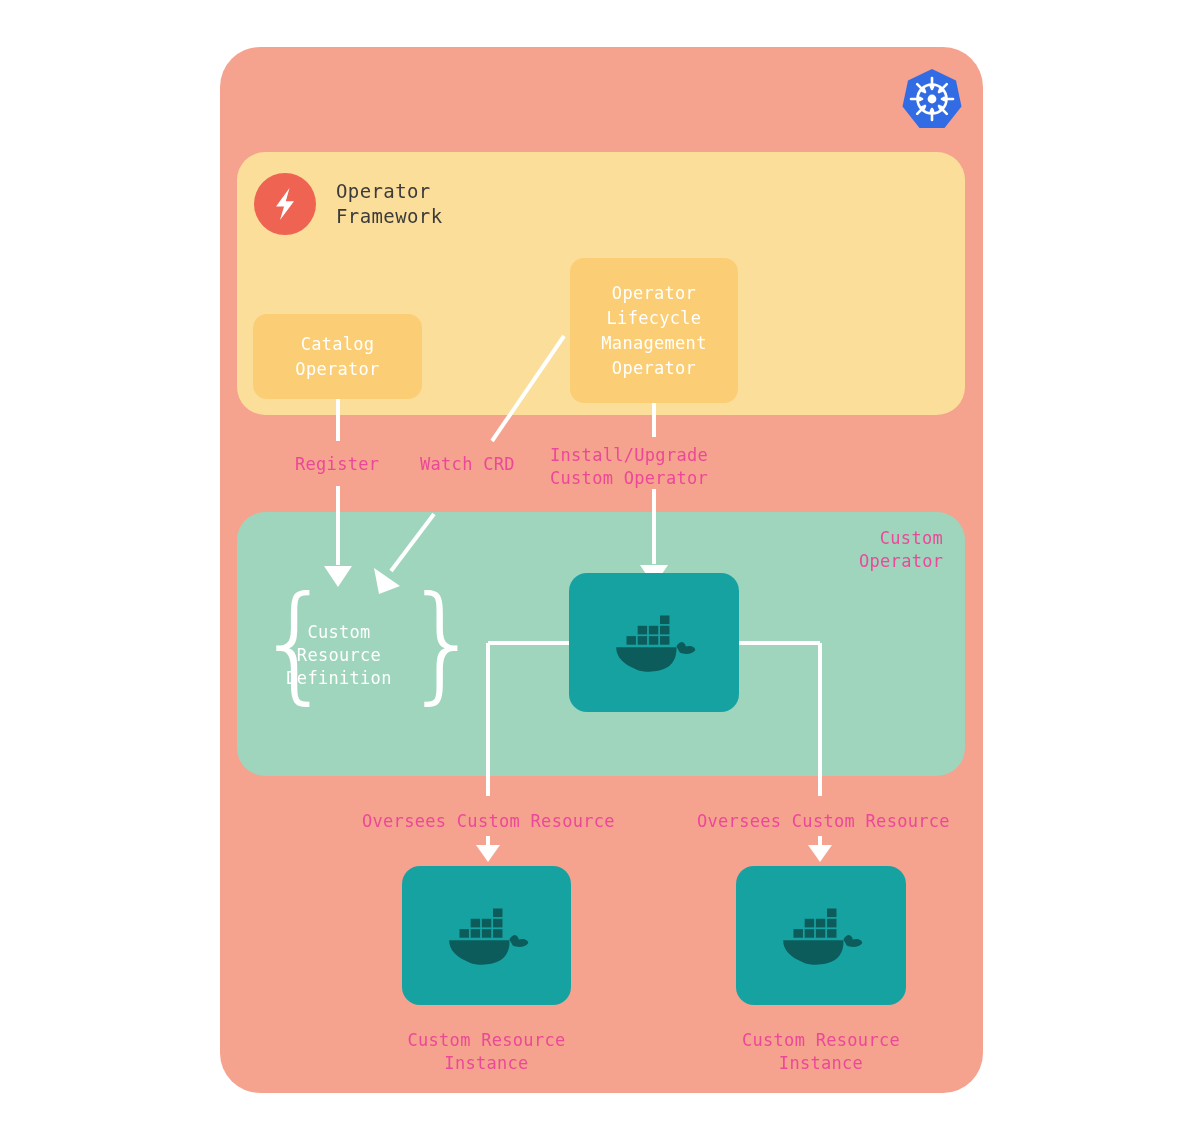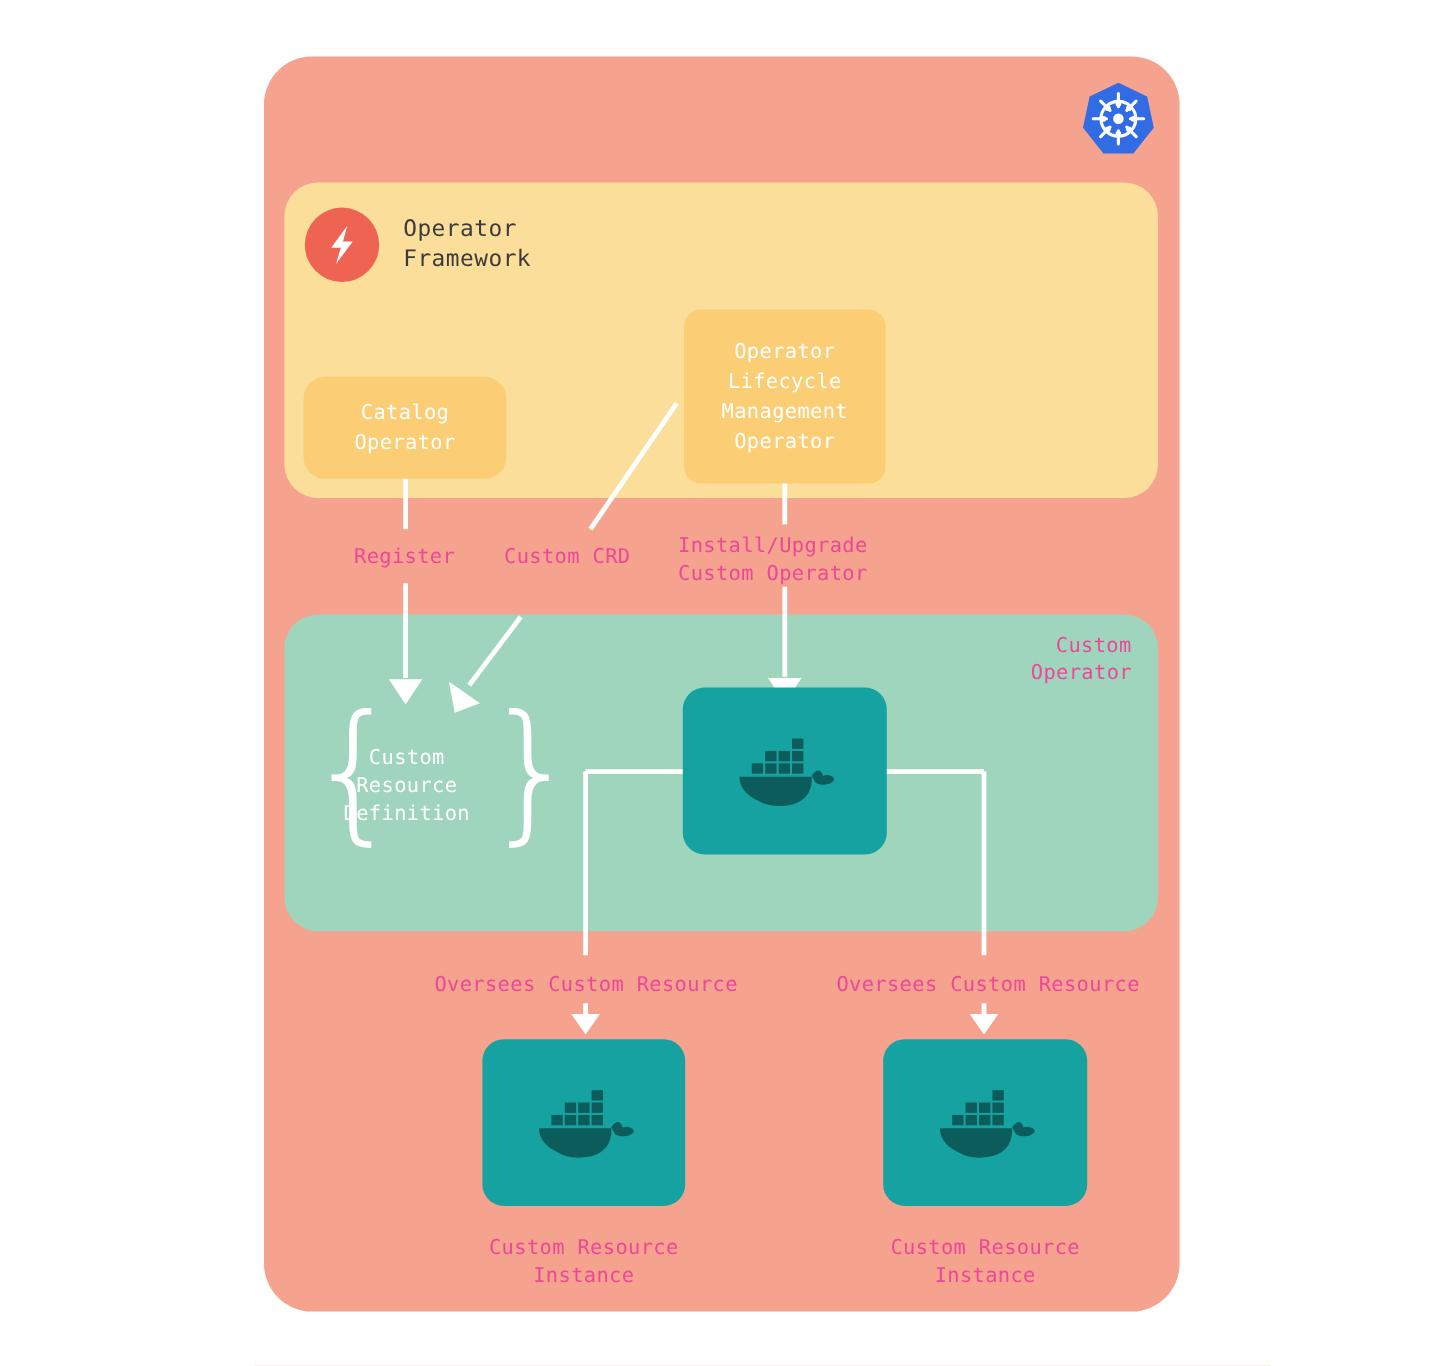--- a/index.html
+++ b/index.html
@@ -105,21 +105,20 @@
     font-size: 17px;
     line-height: 25px;
     white-space: pre-line;
     letter-spacing: 0.3px;
   }
   .catalog-op {
     left: 253px;
     top: 314px;
     width: 169px;
     height: 85px;
-    border-radius: 18px;
   }
   .olm-op {
     left: 570px;
     top: 258px;
     width: 168px;
     height: 145px;
   }
 
   
   .docker-box {
@@ -147,21 +146,21 @@
   .label {
     position: absolute;
     color: #ec4899;
     font-size: 17px;
     line-height: 23px;
     white-space: pre-line;
     letter-spacing: 0.3px;
   }
   .lbl-register   { left: 295px; top: 453px; }
   .lbl-watch      { left: 420px; top: 453px; }
-  .lbl-install    { left: 565px; top: 444px; }
+  .lbl-install    { left: 550px; top: 444px; }
   .lbl-custom-op  { left: 859px; top: 527px; text-align: right; width: 84px; }
   .lbl-oversees-l { left: 362px; top: 810px; }
   .lbl-oversees-r { left: 697px; top: 810px; }
   .lbl-cri-l      { left: 402px; top: 1029px; width: 169px; text-align: center; }
   .lbl-cri-r      { left: 736px; top: 1029px; width: 170px; text-align: center; }
 
   
   .crd-group {
     position: absolute;
     left: 253px;
@@ -280,21 +279,21 @@
       <path d="M374 568 L400 586 L379 594 Z"></path>
 
       <path d="M640 565 L668 565 L654 586 Z"></path>
 
       <path d="M476 845 L500 845 L488 862 Z"></path>
       <path d="M808 845 L832 845 L820 862 Z"></path>
     </g>
   </svg>
 
   <div class="label lbl-register">Register</div>
-  <div class="label lbl-watch">Custom CRD</div>
+  <div class="label lbl-watch">Watch CRD</div>
   <div class="label lbl-install">Install/Upgrade
 Custom Operator</div>
   <div class="label lbl-oversees-l">Oversees Custom Resource</div>
   <div class="label lbl-oversees-r">Oversees Custom Resource</div>
 
   <div class="label lbl-custom-op">Custom
 Operator</div>
 
   <div class="crd-group">
     <span class="brace brace-l">{</span>

